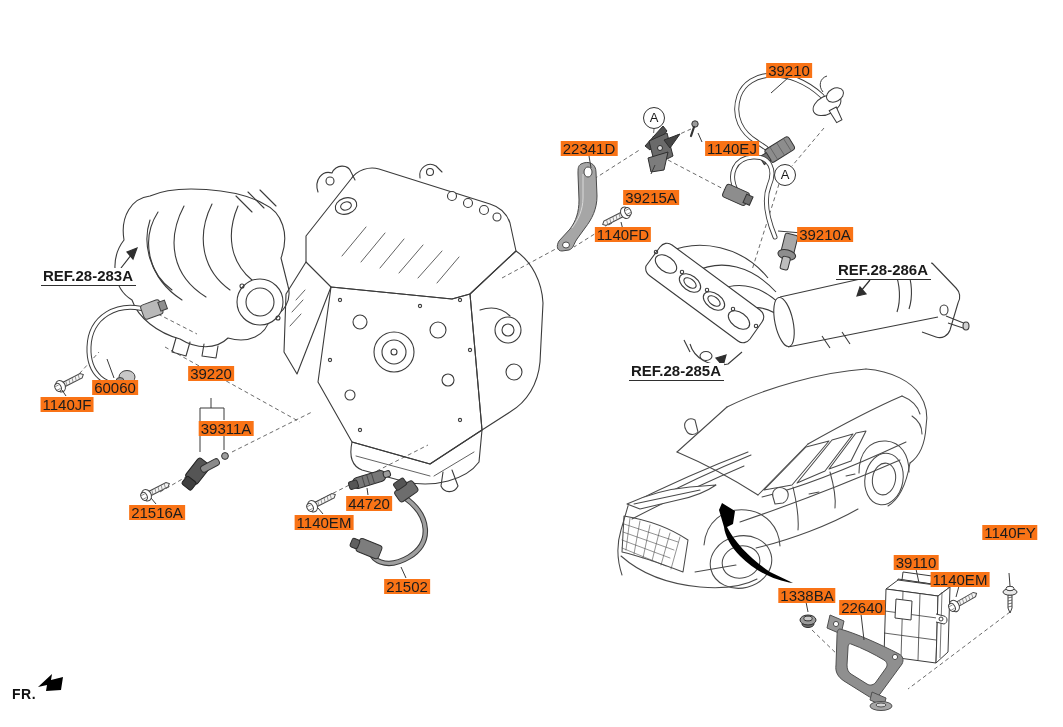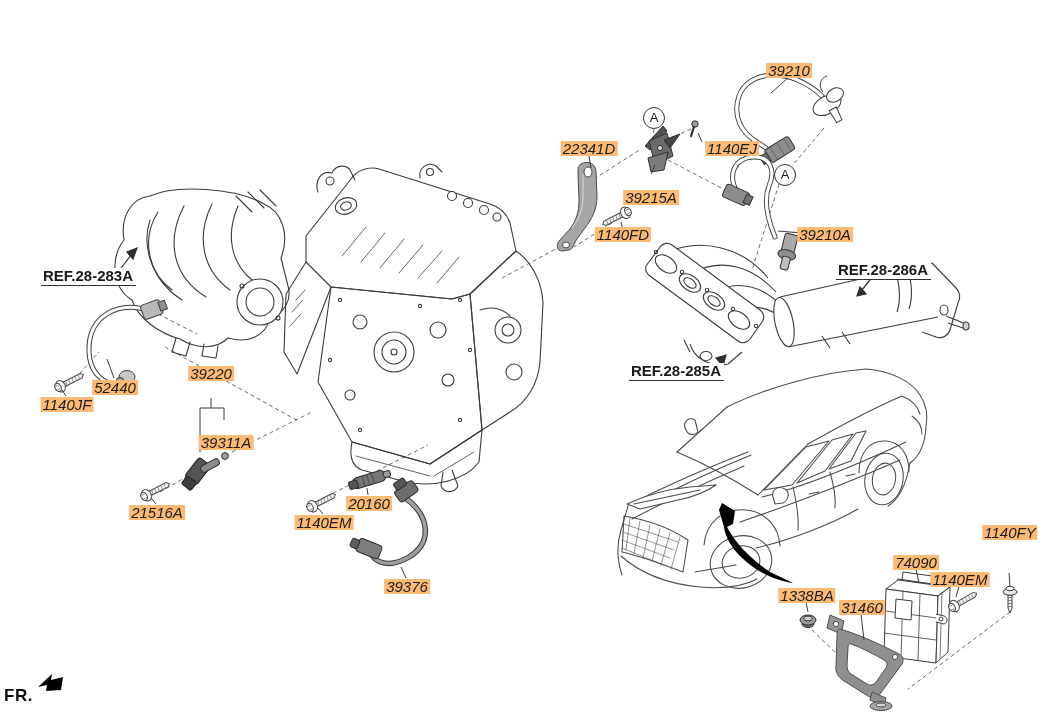--- a/index.html
+++ b/index.html
@@ -1,25 +1,25 @@
 <!DOCTYPE html>
 <html><head>
 <meta charset="utf-8">
 <style>
   html,body{margin:0;padding:0;background:#e9e9e9;}
   #stage{position:relative;width:1063px;height:727px;background:#ffffff;overflow:hidden;
          font-family:"Liberation Sans", sans-serif;}
   #art{position:absolute;left:0;top:0;}
   .plabel{position:absolute;transform:translateX(-50%);white-space:nowrap;
-          font-size:15px;color:#1c1c1c;background:#fdba74;padding:0 2px;line-height:15px;font-style:italic;}
+          font-size:15px;color:#1c1c1c;background:#f97316;padding:0 2px;line-height:15px;}
   .rlabel{position:absolute;white-space:nowrap;font-size:15px;font-weight:bold;color:#1a1a1a;
           background:#fff;border-bottom:1.6px solid #2f2f2f;padding:0 3px 2px 2px;line-height:15px;}
   .acall{position:absolute;width:20px;height:20px;border:1.5px solid #333;border-radius:50%;
          background:#fff;text-align:center;font-size:13px;line-height:20px;color:#1a1a1a;}
-  .frtxt{position:absolute;left:4px;top:686px;font-size:17px;font-weight:bold;color:#111;letter-spacing:.5px;}
+  .frtxt{position:absolute;left:12px;top:686px;font-size:14px;font-weight:bold;color:#111;letter-spacing:.5px;}
 </style>
 </head>
 <body>
 
 <div id="stage">
 
 <svg id="art" width="1063" height="727" viewBox="0 0 1063 727">
   <defs>
     <g id="boltsym">
       <path d="M8,-2.4 L27,-2.4 L29.5,0 L27,2.4 L8,2.4 Z" fill="#f4f4f4" stroke="#454545" stroke-width="1"></path>
@@ -345,39 +345,39 @@
     <path d="M137,248 L127,252 L133,259 Z" fill="#2f2f2f"></path>
     <path d="M710,380 L721,361" fill="none"></path>
     <path d="M726,355 L716,358 L723,366 Z" fill="#2f2f2f"></path>
     <path d="M870,280 L861,291" fill="none"></path>
     <path d="M857,296 L866,294 L860,287 Z" fill="#2f2f2f"></path>
   </g>
 
   <path d="M38,687 L52,674 L51,680 L63,677 L61,690 L46,691 L47,685 Z" fill="#000"></path>
 </svg>
 
-<div class="plabel" style="left:115px;top:380px">52440</div>
+<div class="plabel" style="left:115px;top:380px">60060</div>
 <div class="plabel" style="left:67px;top:397px">1140JF</div>
 <div class="plabel" style="left:211px;top:366px">39220</div>
-<div class="plabel" style="left:226px;top:435px">39311A</div>
+<div class="plabel" style="left:226px;top:421px">39311A</div>
 <div class="plabel" style="left:157px;top:505px">21516A</div>
 <div class="plabel" style="left:324px;top:515px">1140EM</div>
-<div class="plabel" style="left:369px;top:496px">20160</div>
-<div class="plabel" style="left:407px;top:579px">39376</div>
+<div class="plabel" style="left:369px;top:496px">44720</div>
+<div class="plabel" style="left:407px;top:579px">21502</div>
 <div class="plabel" style="left:589px;top:141px">22341D</div>
 <div class="plabel" style="left:732px;top:141px">1140EJ</div>
 <div class="plabel" style="left:651px;top:190px">39215A</div>
 <div class="plabel" style="left:623px;top:227px">1140FD</div>
 <div class="plabel" style="left:789px;top:63px">39210</div>
 <div class="plabel" style="left:825px;top:227px">39210A</div>
-<div class="plabel" style="left:916px;top:555px">74090</div>
+<div class="plabel" style="left:916px;top:555px">39110</div>
 <div class="plabel" style="left:960px;top:572px">1140EM</div>
 <div class="plabel" style="left:1010px;top:525px">1140FY</div>
 <div class="plabel" style="left:807px;top:588px">1338BA</div>
-<div class="plabel" style="left:862px;top:600px">31460</div>
+<div class="plabel" style="left:862px;top:600px">22640</div>
 
 <div class="rlabel" style="left:41px;top:268px">REF.28-283A</div>
 <div class="rlabel" style="left:629px;top:363px">REF.28-285A</div>
 <div class="rlabel" style="left:836px;top:262px">REF.28-286A</div>
 
 <div class="acall" style="left:643px;top:107px">A</div>
 <div class="acall" style="left:774px;top:164px">A</div>
 
 <div class="frtxt">FR.</div>
 

